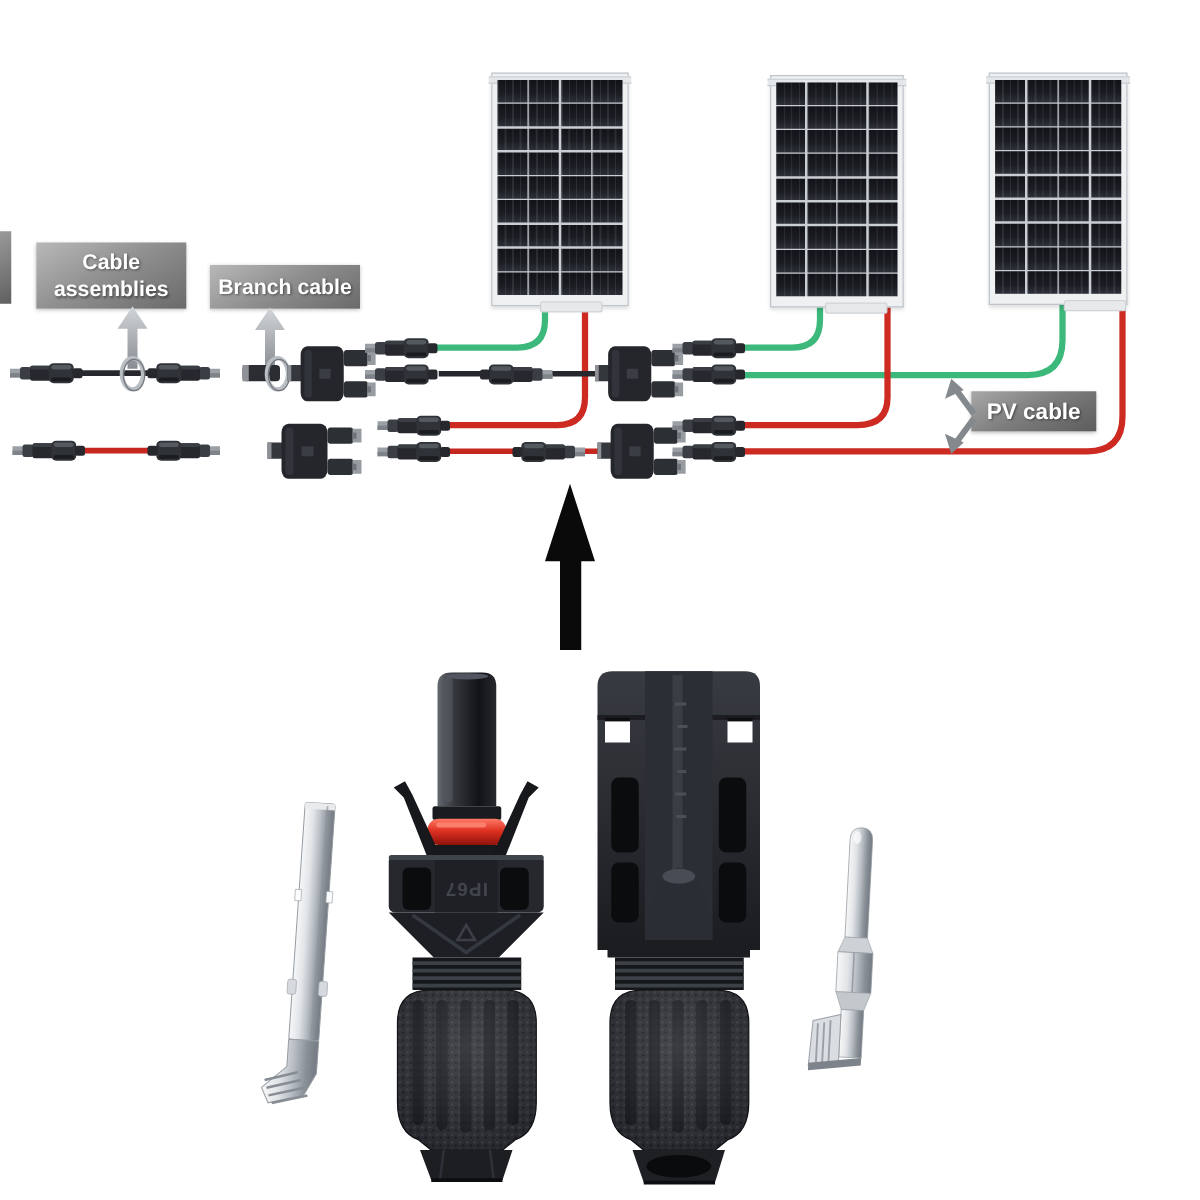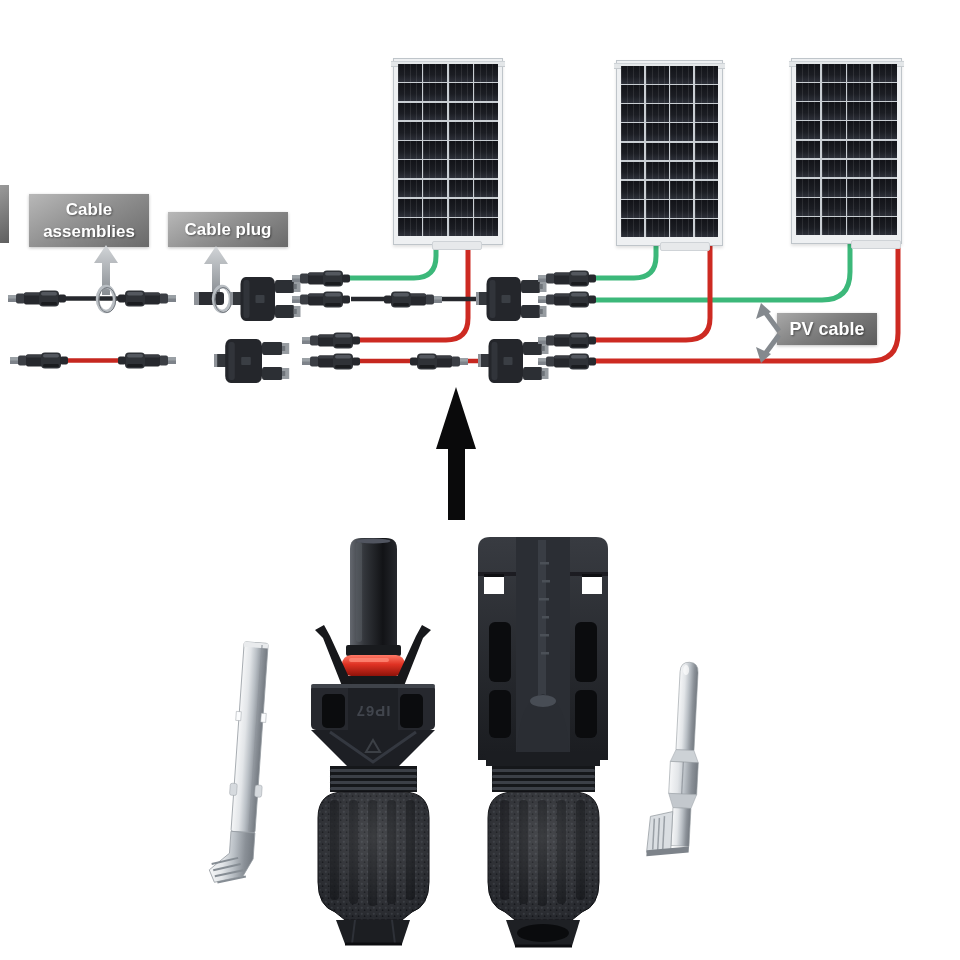--- a/index.html
+++ b/index.html
@@ -37,21 +37,21 @@
 <div class="stage">
 
   <section>
 
     <div class="label-fragment"></div>
 
     <div class="label-box box-cable">
       <span>Cable assemblies</span>
     </div>
     <div class="label-box box-branch">
-      <span>Cable plug</span>
+      <span>Branch cable</span>
     </div>
     <div class="label-box box-pv">
       <span>PV cable</span>
     </div>
 
     <div class="panel" style="left:393px;top:58px;width:110px;height:187px">
       <div class="rail"></div>
       <div class="cells" style="grid-template-columns: repeat(4, 1fr); grid-template-rows: repeat(9, 1fr);">
           <div class="cell"></div>
           <div class="cell"></div>

